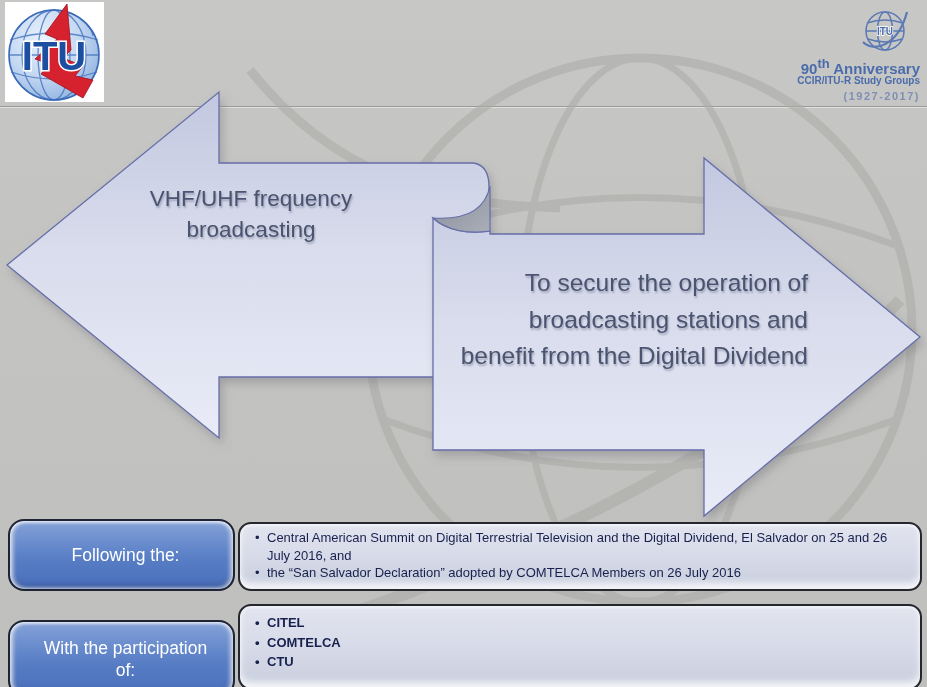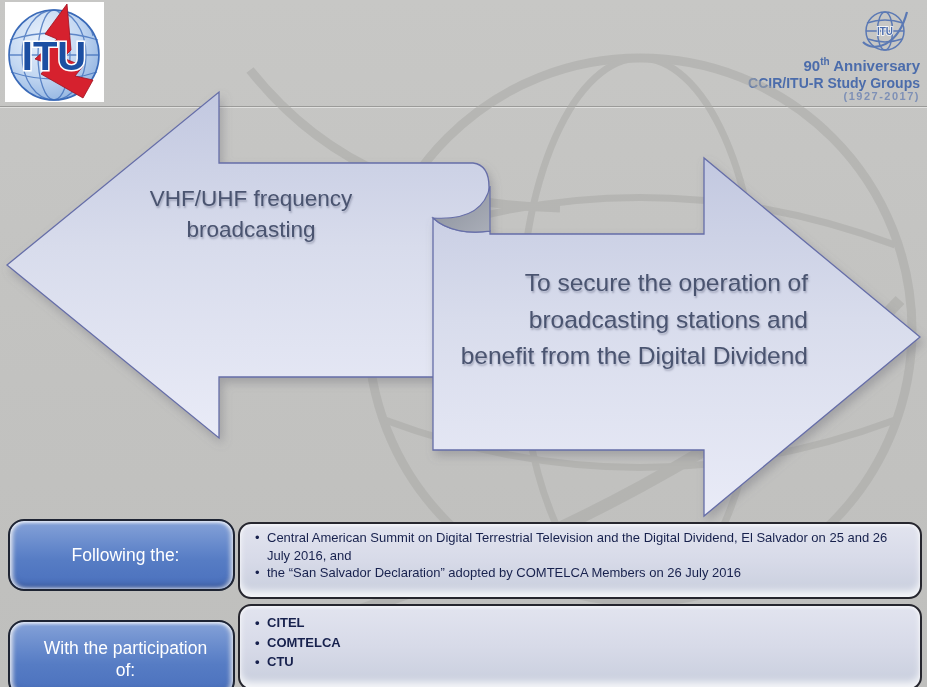--- a/index.html
+++ b/index.html
@@ -9,22 +9,22 @@
     background:linear-gradient(180deg,#c7c7c5 0%,#c2c2c0 55%,#bfbfbd 100%);
     font-family:"Liberation Sans", sans-serif;
   }
   
   .header-rule{position:absolute;left:0;top:106px;width:927px;height:1px;background:#9b9b99;}
   .header-rule::after{content:"";position:absolute;left:0;top:1px;width:100%;height:1px;background:rgba(255,255,255,.45);}
   .itu-logo-box{position:absolute;left:5px;top:2px;width:99px;height:100px;background:#ffffff;}
   .anniv{position:absolute;right:7px;top:4px;width:220px;text-align:right;color:#4b6cab;}
   .anniv-icon{position:absolute;right:10px;top:2px;width:50px;height:50px;}
   .anniv-line1{position:absolute;right:0;top:52px;font-size:15px;font-weight:bold;white-space:nowrap;width:220px;}
-  .anniv-line1 sup{font-size:10px;text-align:right;}
-  .anniv-line2{position:absolute;right:0;top:71px;font-size:14px;font-weight:bold;white-space:nowrap;width:220px;}
+  .anniv-line1 sup{font-size:13px;text-align:right;}
+  .anniv-line2{position:absolute;right:0;top:71px;font-size:10px;font-weight:bold;white-space:nowrap;width:220px;}
   .anniv-line3{position:absolute;right:0;top:86px;font-size:11px;font-weight:bold;letter-spacing:1.5px;color:#7e90b6;white-space:nowrap;width:220px;}
   
   .arrows-svg{position:absolute;left:0;top:0;}
   .arrow-text-left{
     position:absolute;left:115px;top:183px;width:272px;text-align:center;
     color:#4a5470;text-shadow:1px 2px 2px rgba(80,86,112,.4);
   }
   .arrow-text-left .l1{font-size:22.5px;line-height:31px;font-weight:normal;}
   .arrow-text-left .l2{font-size:25px;line-height:33px;font-weight:bold;margin-top:14px;}
   .arrow-text-right{
@@ -47,21 +47,21 @@
   .row-label .lbl{max-width:195px;padding-left:8px;}
   #row1-label{top:519px;height:72px;}
   #row2-label{top:620px;height:77px;}
   .row-box{
     position:absolute;left:238px;width:684px;
     border:2px solid #26262e;border-radius:13px;
     background:linear-gradient(180deg,#e2e4ef 0%,#d7dae8 50%,#c8cedd 100%);
     box-shadow:inset 0 -6px 7px rgba(255,255,255,.8),inset 0 2px 3px rgba(255,255,255,.6);
     padding:5px 10px 4px 14px;color:#17214d;
   }
-  #row1-box{top:522px;height:77px;}
+  #row1-box{top:522px;height:69px;}
   #row2-box{top:604px;height:86px;padding-top:7px;}
   .row-box ul{margin:0;padding:0;list-style:none;}
   .row-box li{position:relative;padding-left:13px;font-size:13px;line-height:17.5px;}
   .row-box li::before{content:"\2022";position:absolute;left:1px;top:0;}
   #row2-box li{font-weight:bold;line-height:19.5px;}
 </style>
 </head>
 <body>
 
 <div id="slide">

